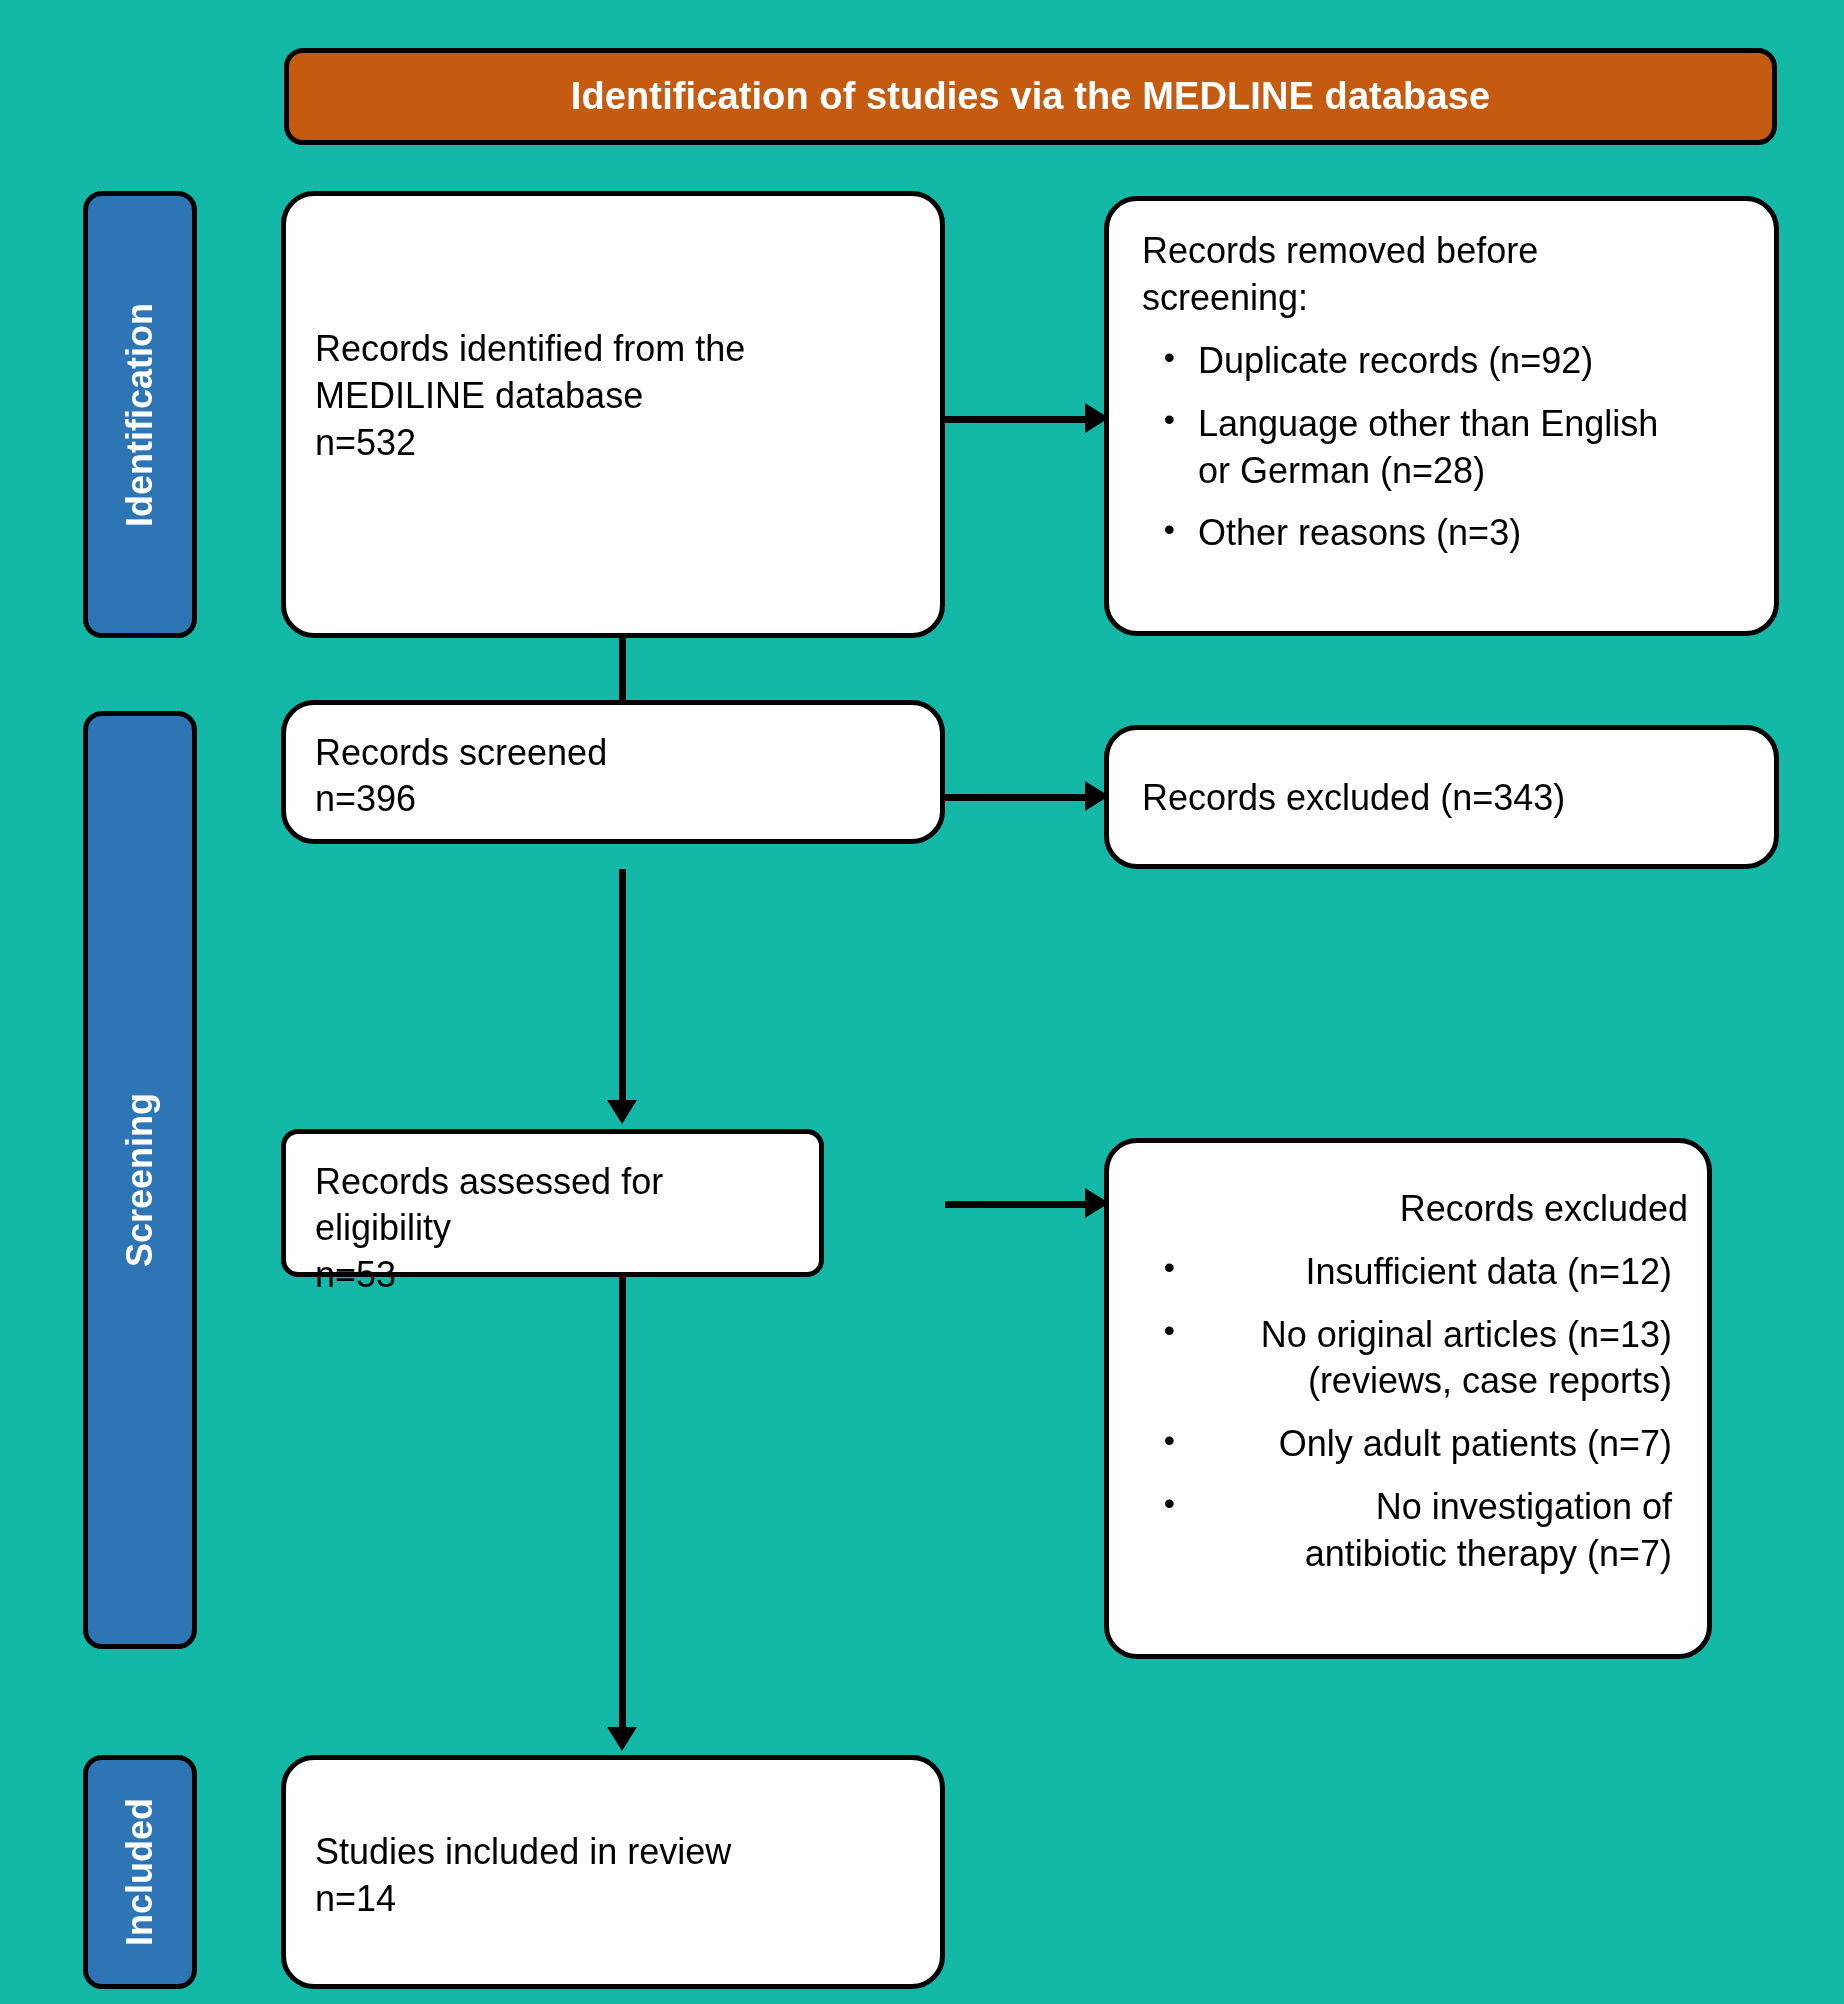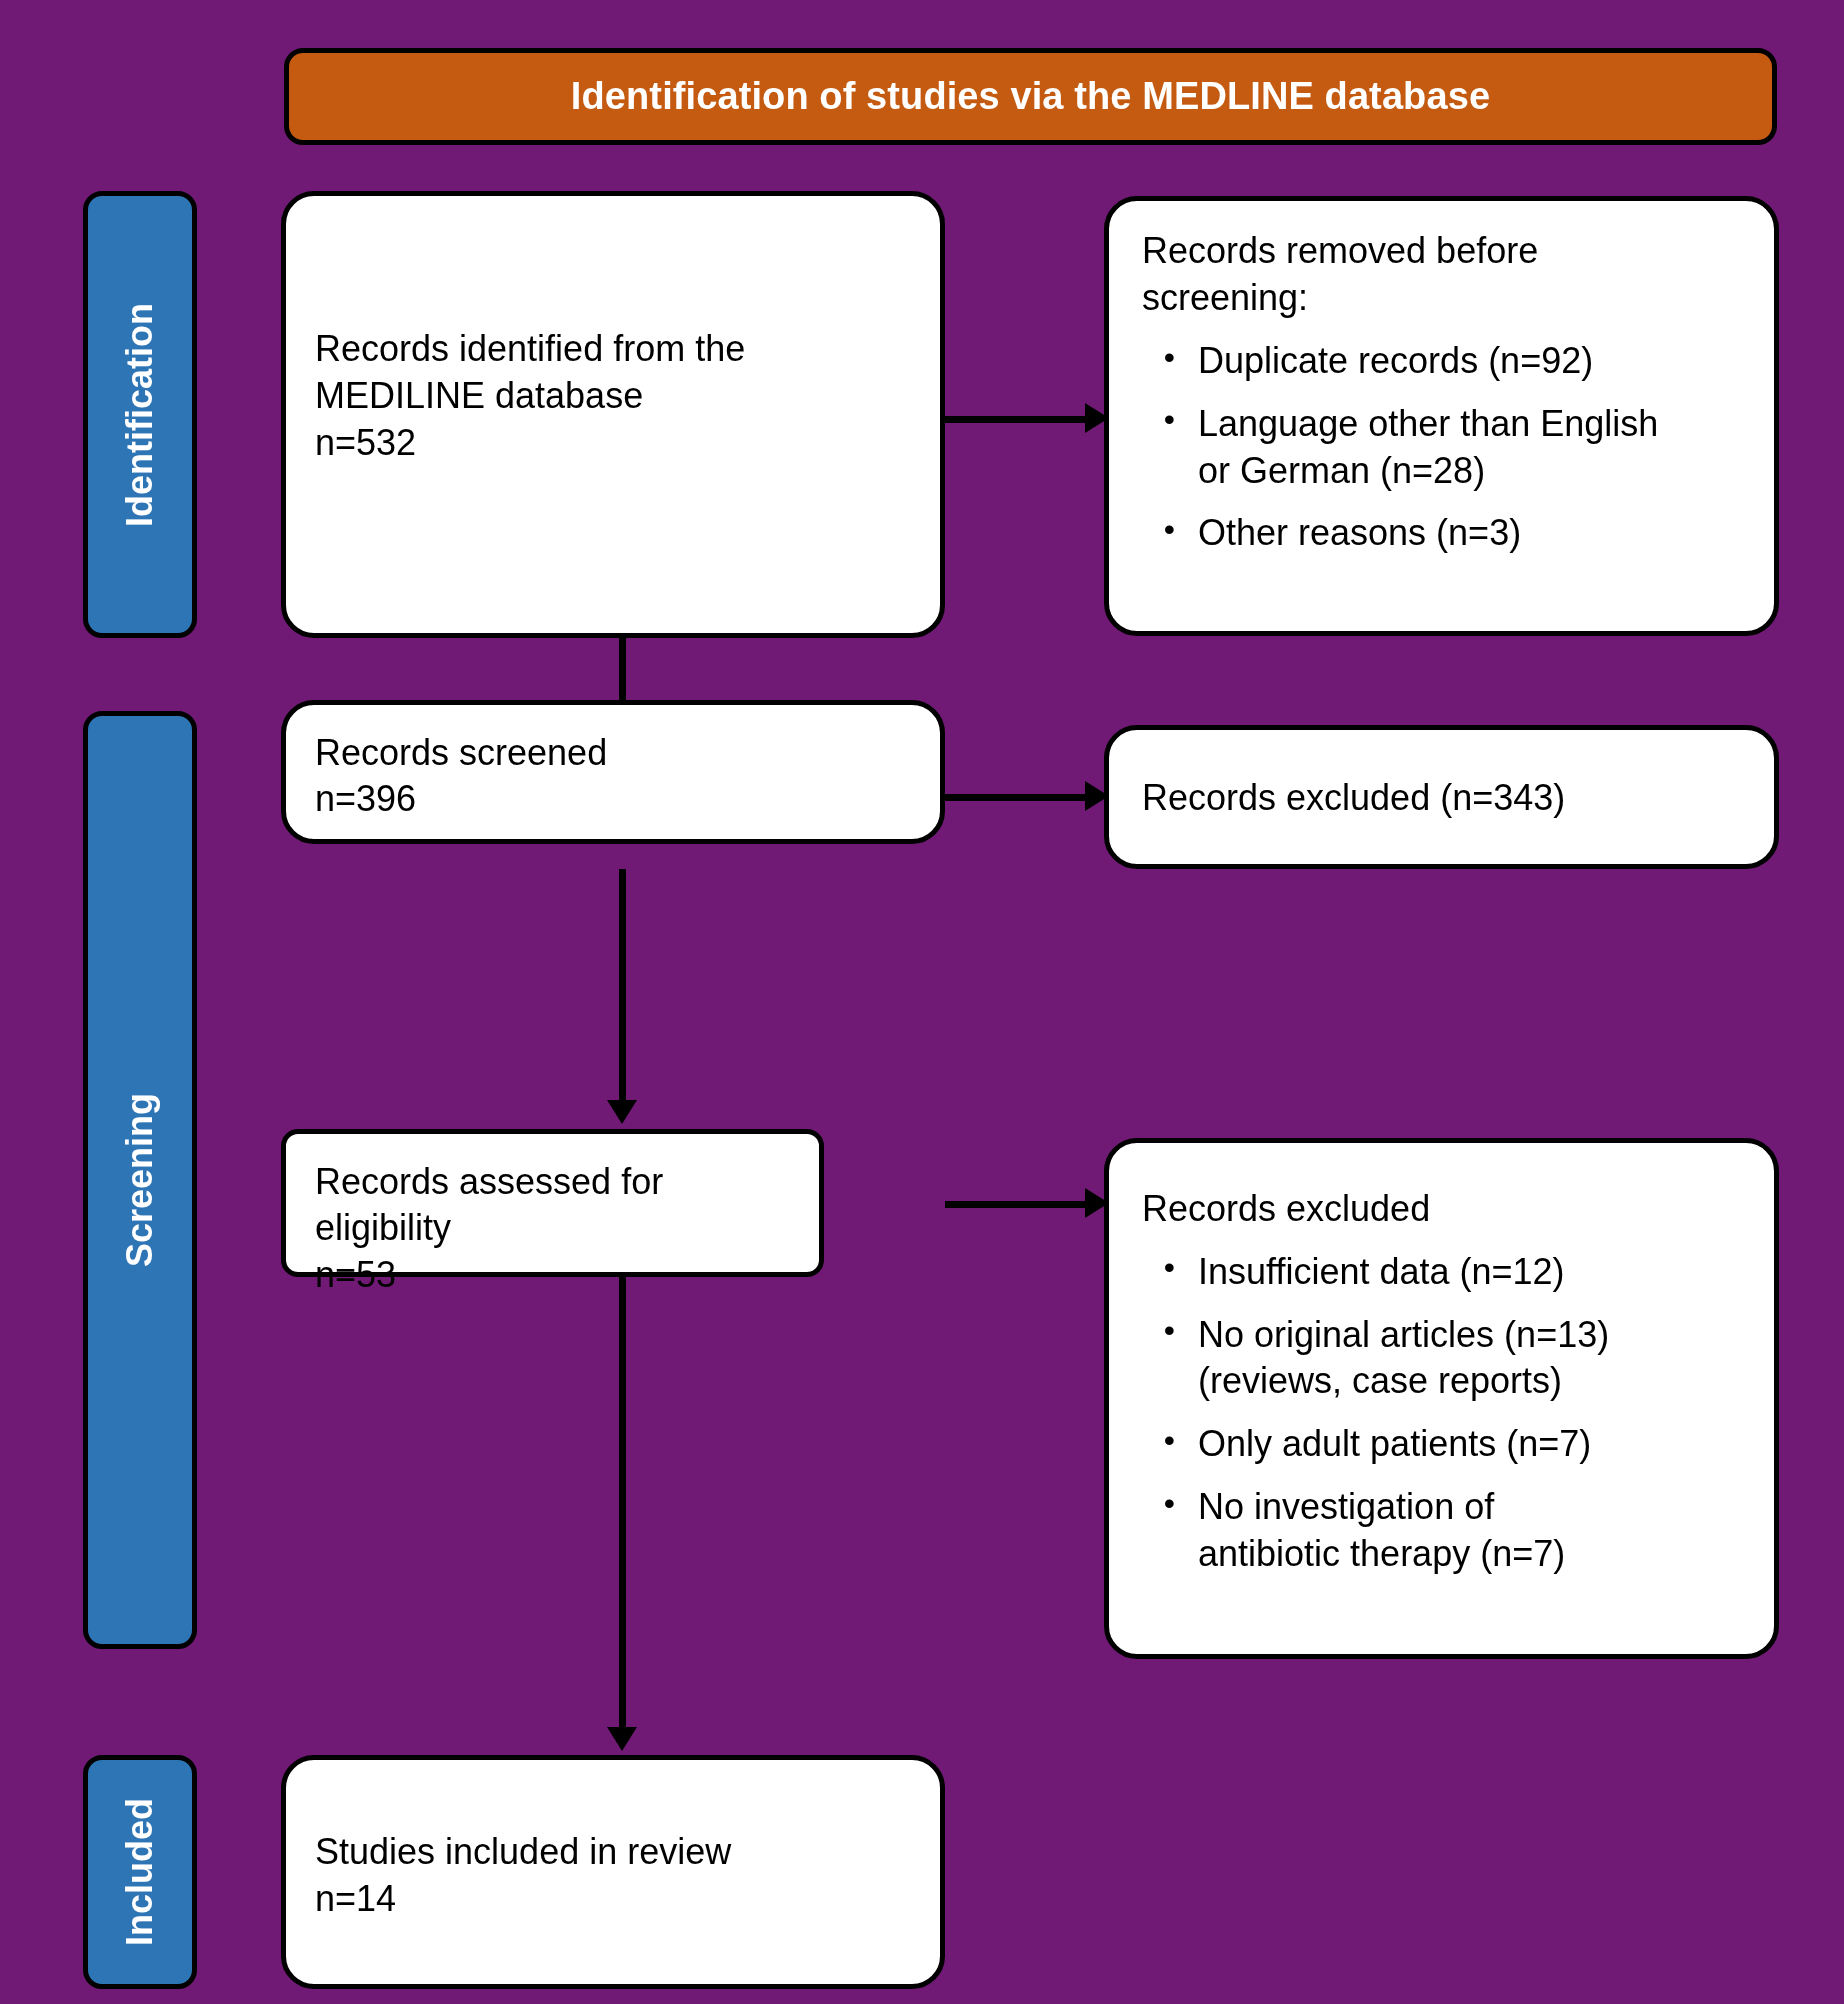--- a/index.html
+++ b/index.html
@@ -4,21 +4,21 @@
 <style>
   html, body {
     margin: 0;
     padding: 0;
     background: #ffffff;
   }
   #canvas {
     position: relative;
     width: 1844px;
     height: 2005px;
-    background: #701a75;
+    background: #14b8a6;
     font-family: "Liberation Sans", sans-serif;
     overflow: hidden;
   }
 
   
   .box {
     position: absolute;
     box-sizing: border-box;
     border: 5px solid #000000;
     border-radius: 33px;
@@ -199,21 +199,21 @@
     </div>
   </div>
 
   <div class="box" style="left:281px; top:1129px; width:543px; height:148px;border-radius:17px;">
     <div class="boxtext" style="top:24.5px;">
       <span class="line">Records assessed for eligibility</span>
       <span class="line">n=53</span>
     </div>
   </div>
 
-  <div class="box" style="left:1104px; top:1138px; width:675px; height:521px;">
+  <div class="box" style="left:1104px; top:1138px; width:608px; height:521px;text-align:right;">
     <div class="boxtext" style="top:43px; left:33px;">
       <span class="line">Records excluded</span>
       <ul class="bullets">
         <li>
           <span>Insufficient data (n=12)</span>
         </li>
         <li>
           <span>No original articles (n=13)</span>
           <span class="cont">(reviews, case reports)</span>
         </li>

